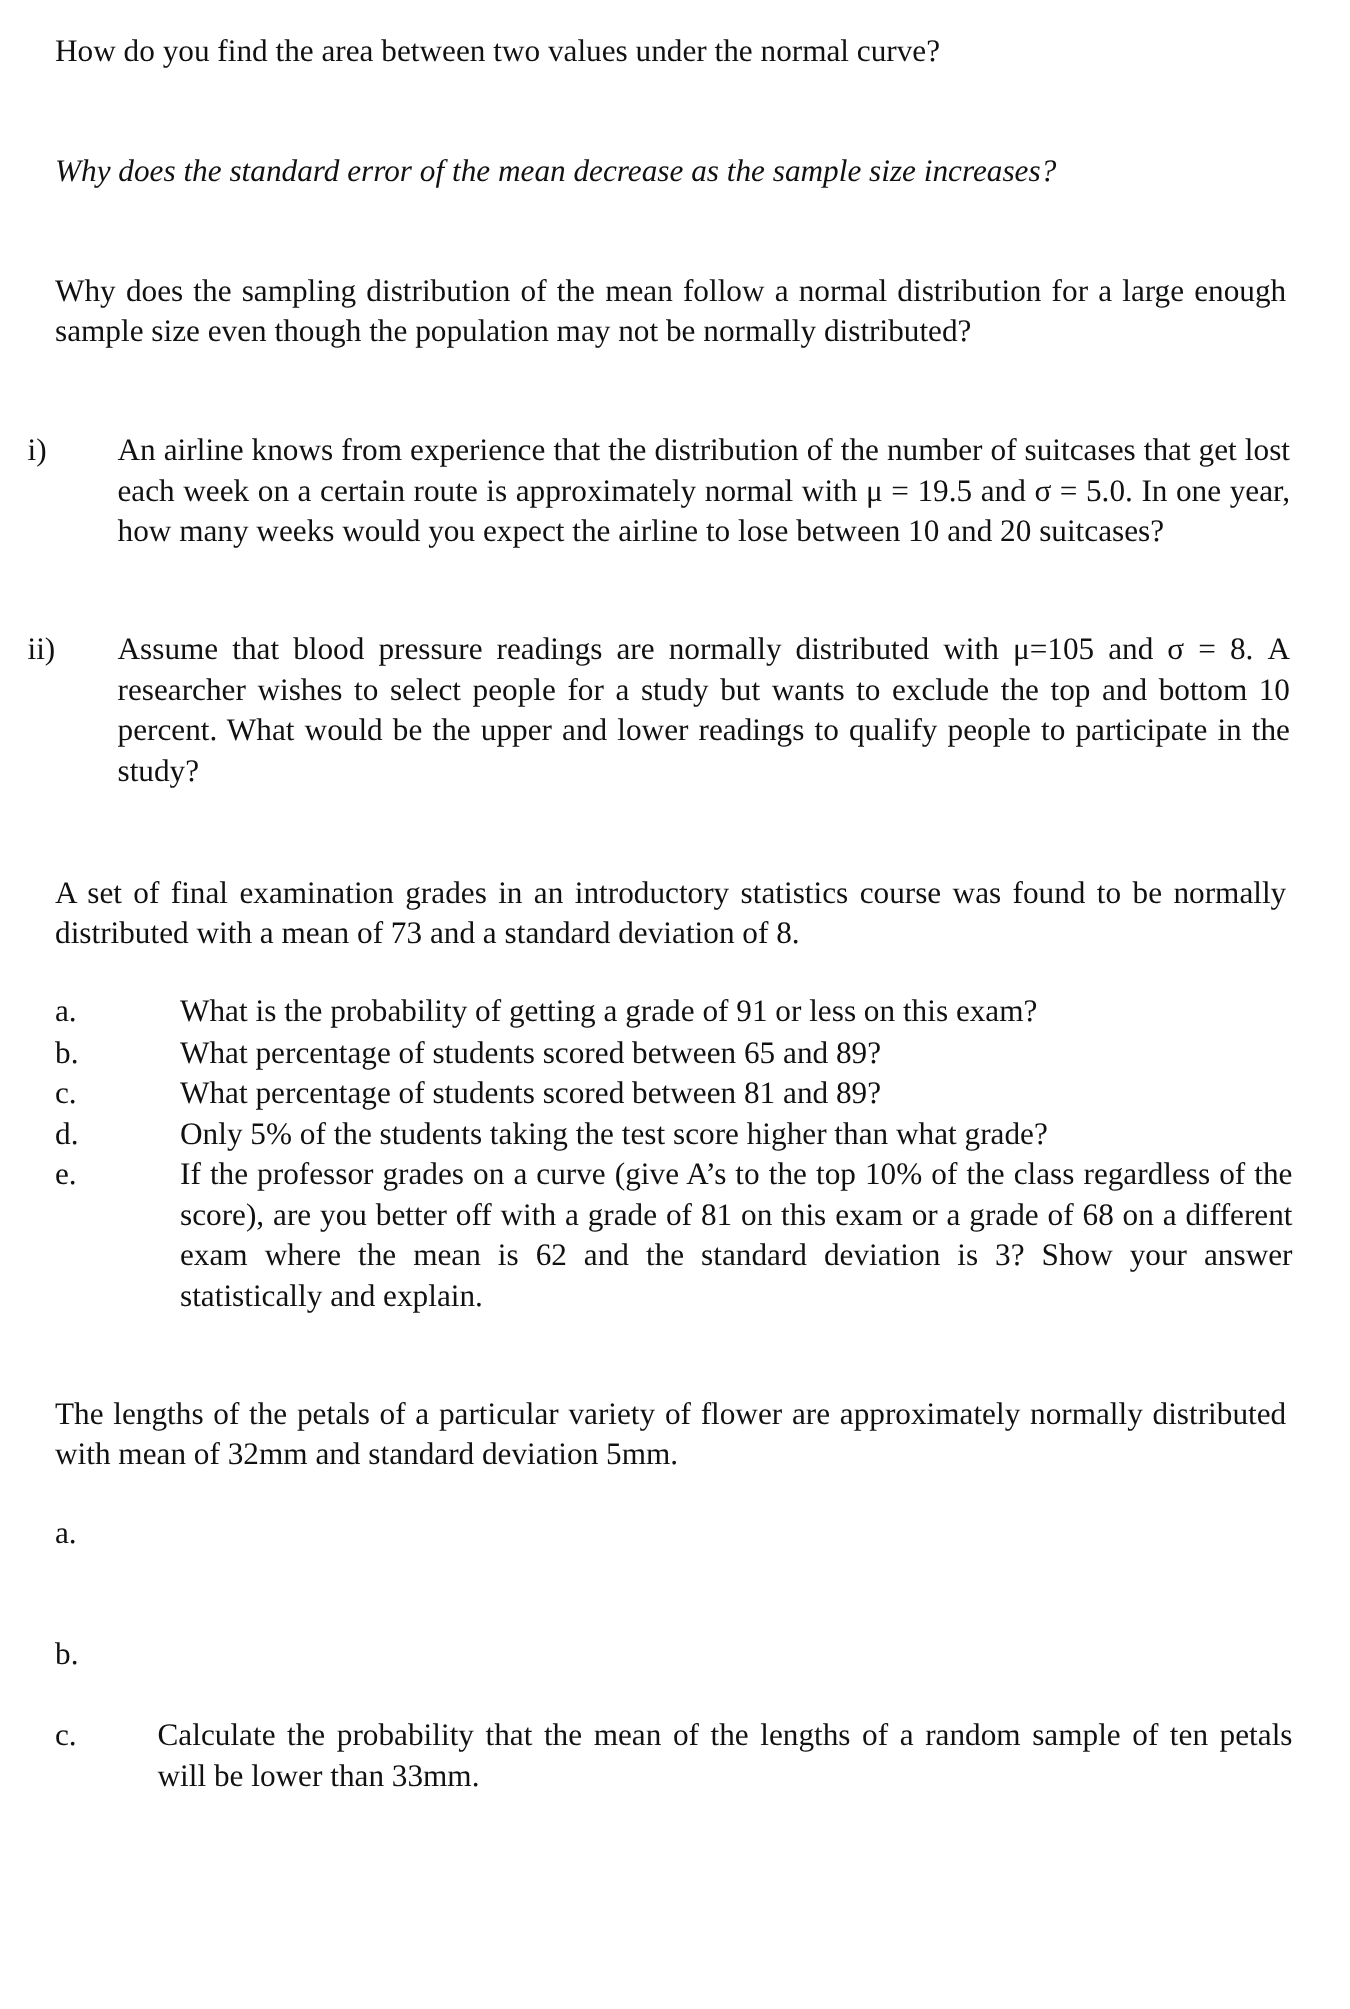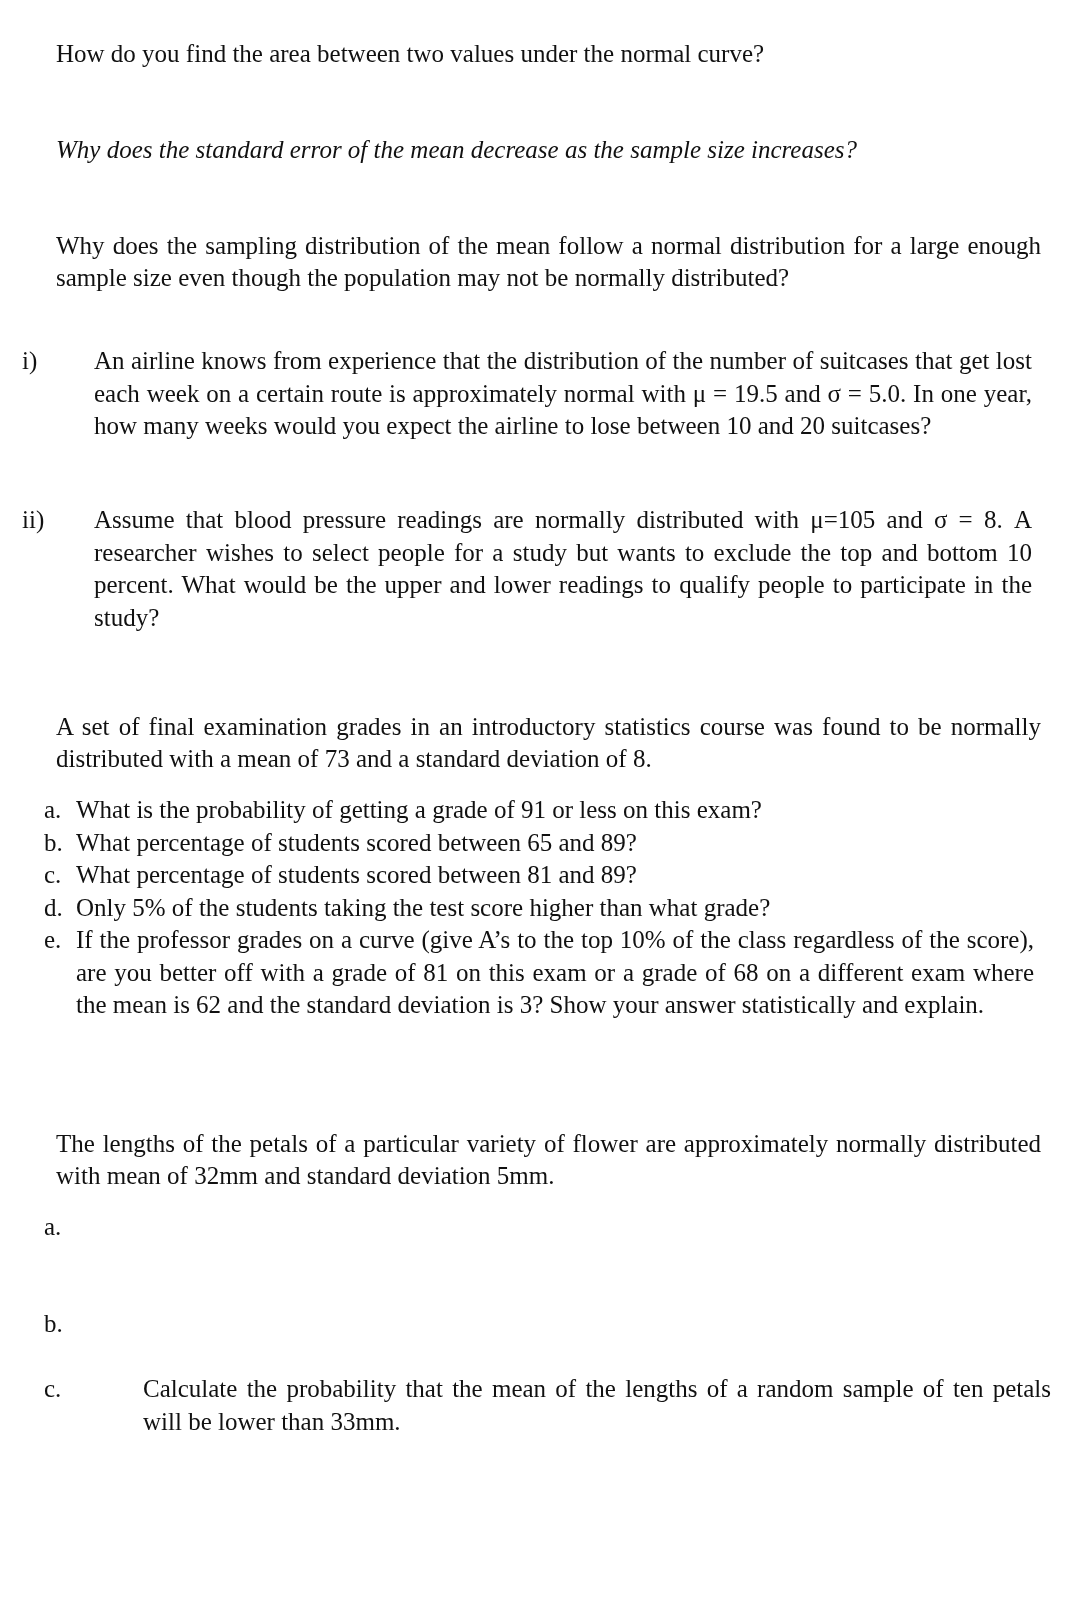--- a/index.html
+++ b/index.html
@@ -14,21 +14,21 @@
     font-family: "Liberation Serif", "DejaVu Serif", serif;
     font-size: 25px;
     color: #111111;
     overflow: hidden;
   }
   .para {
     position: absolute;
     left: 44px;
     width: 985px;
     line-height: 32px;
-    margin: 12px;
+    margin: 0;
   }
   .just { text-align: justify; text-align-last: left; }
   .num-item {
     position: absolute;
     left: 22px;
     width: 1010px;
     line-height: 32.5px;
   }
   .num-item .marker {
     position: absolute;
@@ -50,21 +50,21 @@
   }
   .letter-row {
     position: relative;
   }
   .letter-row .marker {
     position: absolute;
     left: 0;
     top: 0;
   }
   .letter-row .body {
-    margin-left: 32px;
+    margin-left: 100px;
     text-align: justify;
     text-align-last: left;
   }
   .petal-item {
     position: absolute;
     left: 44px;
     width: 990px;
     line-height: 32.5px;
   }
   .petal-item .marker {
@@ -127,14 +127,14 @@
 <div class="petal-item" style="top:1211px; height:66px;">
   <span class="marker">a.</span>
 </div>
 
 <div class="petal-item" style="top:1308px; height:34px;">
   <span class="marker">b.</span>
 </div>
 
 <div class="petal-item" style="top:1373px; height:66px;">
   <span class="marker">c.</span>
-  <span class="body" style="left:82px; width:908px;margin-left:17px;">Calculate the probability that the mean of the lengths of a random sample of ten petals will be lower than 33mm.</span>
+  <span class="body" style="left:82px; width:908px;">Calculate the probability that the mean of the lengths of a random sample of ten petals will be lower than 33mm.</span>
 </div>
 
 </body></html>

